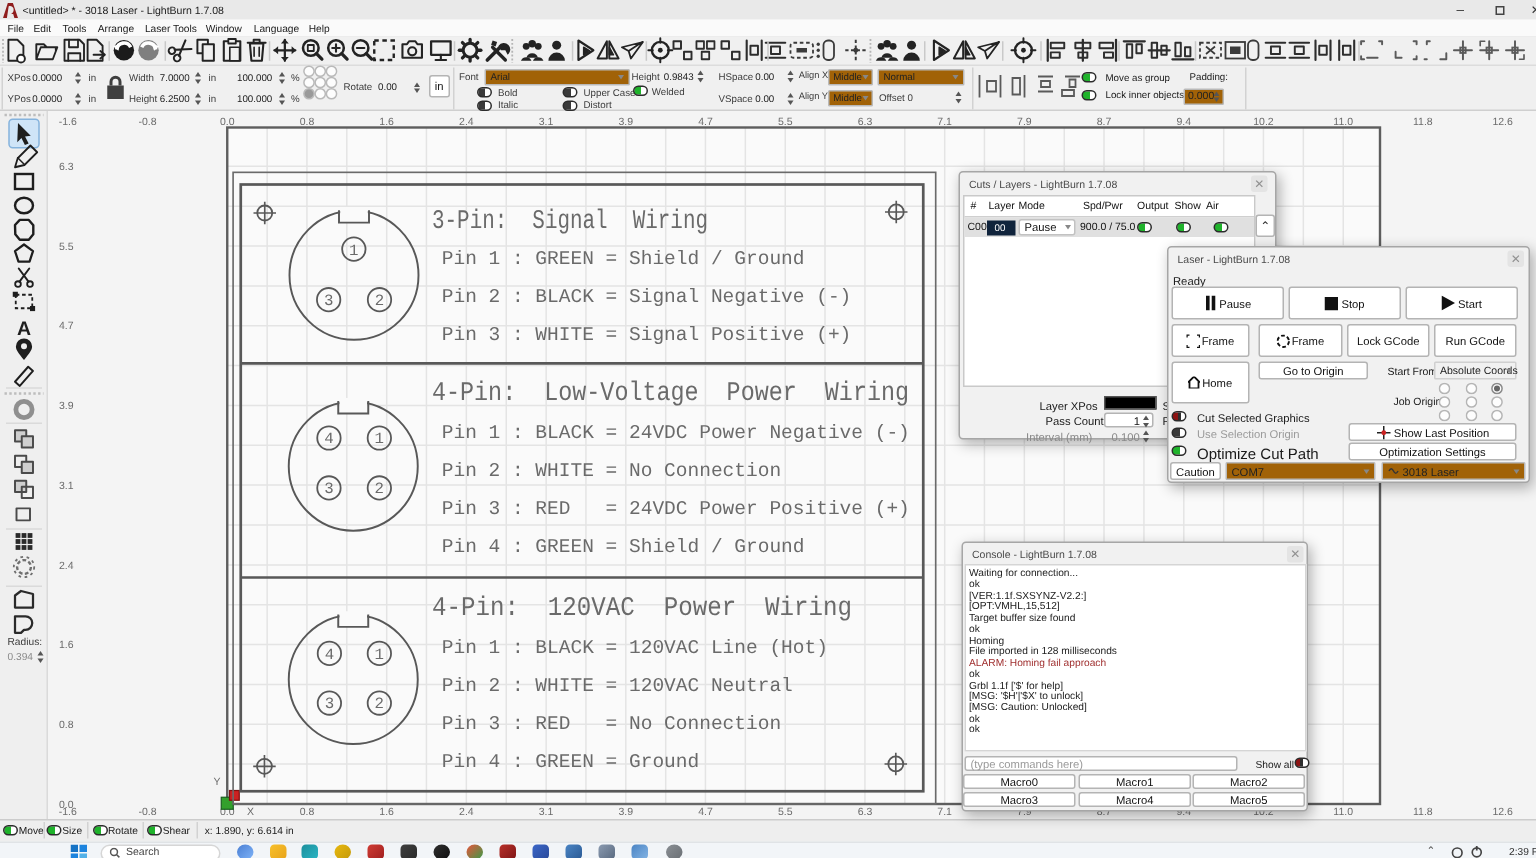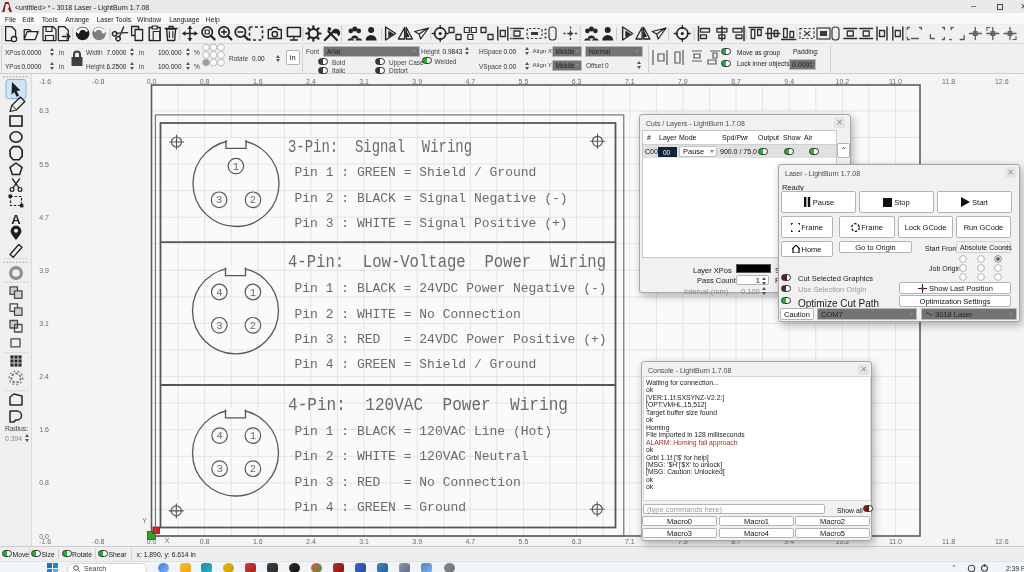--- a/index.html
+++ b/index.html
@@ -1,21 +1,21 @@
 <!DOCTYPE html>
 <html><head><meta charset="utf-8"><style>
 *{margin:0;padding:0;box-sizing:border-box}
 html,body{width:1024px;height:572px;overflow:hidden;background:#f0f0f0;
  font-family:"Liberation Sans",sans-serif}
 #page{position:absolute;left:0;top:0;width:1024px;height:572px}
 .ab{position:absolute}
 .t{position:absolute;font:7.5px/1.1 "Liberation Sans",sans-serif;color:#222;white-space:pre}
 .b{position:absolute;background:#fff;border:1px solid #b4b4b4;border-radius:2px;
    font:7.5px "Liberation Sans",sans-serif;color:#111;display:flex;align-items:center;justify-content:center;white-space:pre}
-.dd{position:absolute;background:#737373;border:1px solid #b9b9b9;border-radius:1px;
+.dd{position:absolute;background:#a16207;border:1px solid #b9b9b9;border-radius:1px;
    font:7.5px "Liberation Sans",sans-serif;color:#222;display:flex;align-items:center;padding-left:3px;white-space:pre}
 .car{position:absolute;width:0;height:0;border-left:2.6px solid transparent;border-right:2.6px solid transparent;border-top:3.2px solid #888}
 .spU{position:absolute;width:0;height:0;border-left:2.4px solid transparent;border-right:2.4px solid transparent;border-bottom:3px solid #555}
 .spD{position:absolute;width:0;height:0;border-left:2.4px solid transparent;border-right:2.4px solid transparent;border-top:3px solid #555}
 .tg{position:absolute;width:10px;height:7px;border:1px solid #2c2c2c;border-radius:3.5px}
 .tgg{background:linear-gradient(90deg,#1fb32b 0 4.5px,#fff 4.5px)}
 .tgd{background:linear-gradient(90deg,#3a3a3a 0 4.5px,#fff 4.5px)}
 .tgr{background:linear-gradient(90deg,#8e1414 0 3px,#2e2e2e 3px 5px,#fff 5px)}
 .win{position:absolute;background:#f1f1f1;border:1px solid #a6a6a6;border-radius:3px;
  box-shadow:2px 3px 9px rgba(0,0,0,.3);font-family:"Liberation Sans",sans-serif}
@@ -536,21 +536,21 @@
           <path d="M0 0l9 5-9 5z" fill="#111"></path>
         </svg><span>Start</span></div>
       <div class="b" style="left:2px;top:51px;width:52px;height:22px"><svg width="9" height="9" viewBox="0 0 9 9" style="margin-right:1px">
           <path d="M0 2V0h2M7 0h2v2M9 7v2H7M2 9H0V7" stroke="#111" fill="none" stroke-width="1.6"></path>
         </svg><span>Frame</span></div>
       <div class="b" style="left:60px;top:51px;width:56px;height:22px"><svg width="9" height="9" viewBox="0 0 9 9" style="margin-right:1px">
           <circle cx="4.5" cy="4.5" r="3.8" stroke="#111" fill="none" stroke-width="1.3" stroke-dasharray="2.5 1.5"></circle>
         </svg><span>Frame</span></div>
       <div class="b" style="left:119px;top:51px;width:55px;height:22px"><span>Lock GCode</span></div>
       <div class="b" style="left:177px;top:51px;width:55px;height:22px"><span>Run GCode</span></div>
-      <div class="b" style="left:2px;top:76px;width:52px;height:16px"><svg width="8" height="8" viewBox="0 0 8 8" style="margin-right:1px">
+      <div class="b" style="left:2px;top:76px;width:52px;height:28px"><svg width="8" height="8" viewBox="0 0 8 8" style="margin-right:1px">
           <path d="M0 4L4 0l4 4M1 3.5V8h6V3.5" stroke="#111" fill="none" stroke-width="1.2"></path>
         </svg><span>Home</span></div>
       <div class="b" style="left:60px;top:76px;width:73px;height:12px"><span>Go to Origin</span></div>
       <div class="t" style="left:146px;top:79.5px;font-size:7px;color:#1a1a1a;">Start From:</div>
       <div class="dd" style="left:177px;top:76px;width:55px;height:12px;background:#f1f1f1;border-color:#d0d0d0;font-size:7px">Absolute Coords</div>
       <i class="car" style="left:225px;top:80.5px"></i>
       <div class="t" style="left:150px;top:100px;font-size:7px;color:#1a1a1a;">Job Origin</div>
       <svg class="ab" style="left:180px;top:90px" width="8" height="8">
         <circle cx="4" cy="4" r="3.4" fill="#fdfdfd" stroke="#b5b5b5"></circle>
       </svg>

